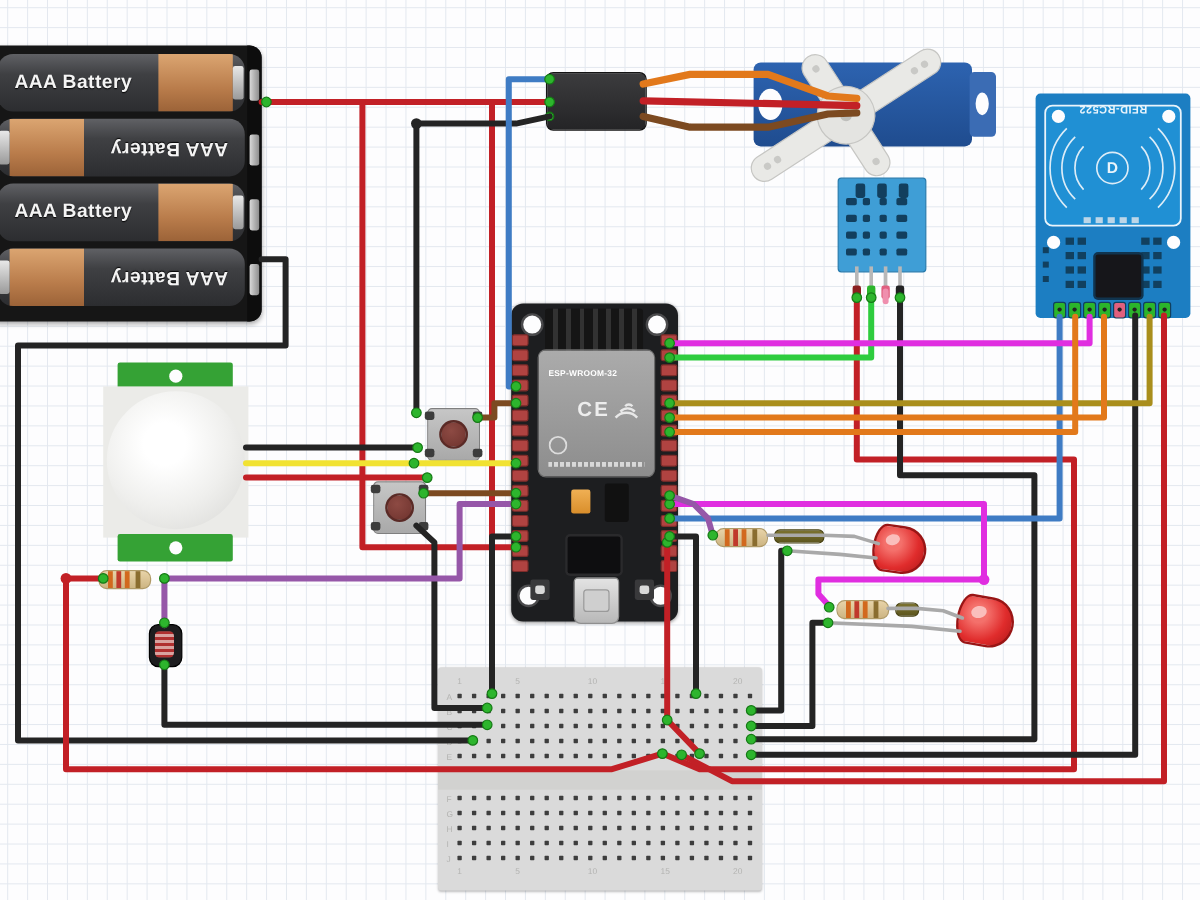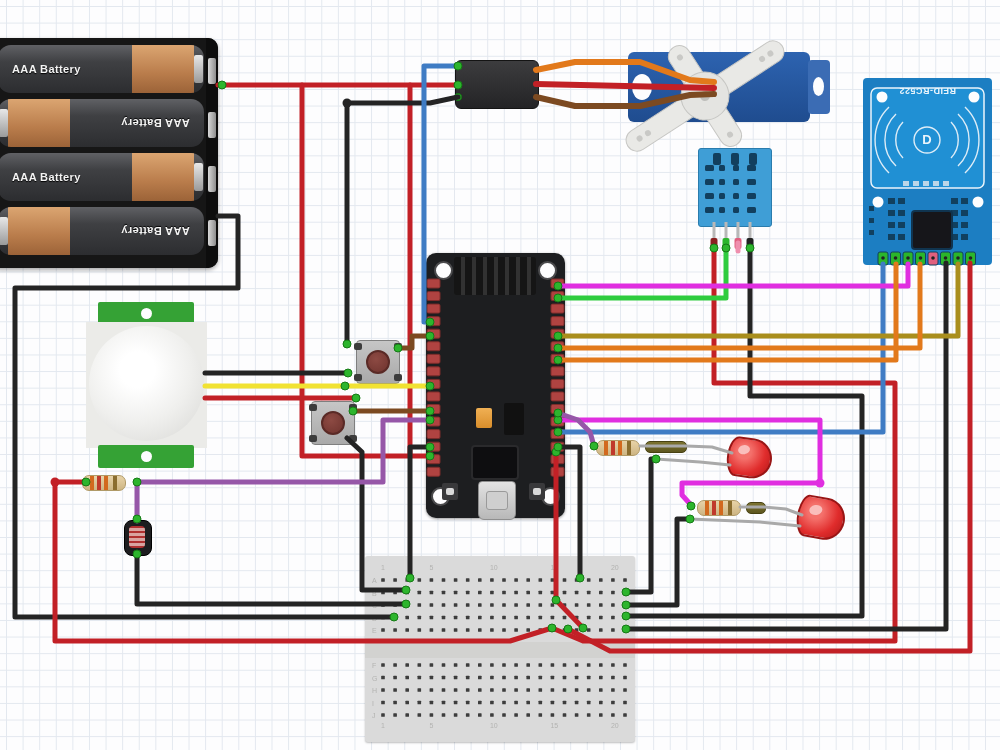--- a/index.html
+++ b/index.html
@@ -9,21 +9,21 @@
   .comp{position:absolute;}
   
   .battery{left:-10px;top:38px;width:228px;height:230px;background:#161616;border-radius:10px;box-shadow:0 2px 4px rgba(0,0,0,.35);}
   .battery .contacts{position:absolute;right:0;top:0;width:12px;height:100%;background:#0d0d0d;border-radius:0 10px 10px 0;}
   .spring{position:absolute;right:2px;width:8px;height:26px;background:linear-gradient(90deg,#d8d8d8,#8d8d8d);border-radius:2px;}
   .cell{position:absolute;left:8px;width:206px;height:48px;border-radius:13px;background:linear-gradient(#606165,#3f4043 35%,#2c2d30);overflow:hidden;}
   .cell .copper{position:absolute;top:0;height:100%;width:62px;background:linear-gradient(#dba571,#b97c4b 60%,#9c6338);}
   .cell .tip{position:absolute;top:10px;width:9px;height:28px;background:linear-gradient(#e8e8e8,#9a9a9a);border-radius:2px;}
   .cell:not(.flipped) .copper{right:10px;} .cell:not(.flipped) .tip{right:1px;}
   .cell.flipped .copper{left:10px;} .cell.flipped .tip{left:1px;}
-  .cell-label{position:absolute;top:50%;transform:translateY(-50%);color:#f4f4f4;font-size:11px;font-weight:bold;letter-spacing:.4px;text-shadow:0 1px 1px #000;text-align:right;}
+  .cell-label{position:absolute;top:50%;transform:translateY(-50%);color:#f4f4f4;font-size:16px;font-weight:bold;letter-spacing:.4px;text-shadow:0 1px 1px #000;text-align:right;}
   .cell:not(.flipped) .cell-label{left:14px;}
   .cell.flipped .cell-label{right:14px;transform:translateY(-50%) rotate(180deg);}
   
   .servo-body{left:628px;top:52px;width:182px;height:70px;background:linear-gradient(#2d63b0,#1f4c8f);border-radius:6px;}
   .servo-tab{position:absolute;right:-20px;top:8px;width:22px;height:54px;background:#3b6cb4;border-radius:4px;}
   .servo-tab .hole{position:absolute;left:5px;top:17px;width:11px;height:19px;background:#fdfdfe;border-radius:50%;}
   .servo-notch{position:absolute;left:4px;top:22px;width:20px;height:26px;background:#fdfdfe;border-radius:50%;}
   .servo-horn{left:613px;top:8px;width:190px;height:185px;}
   
   .plug{left:455px;top:60px;width:82px;height:47px;background:linear-gradient(#3c3c3e,#242426);border-radius:6px;border:1px solid #141414;}
@@ -187,20 +187,33 @@
     <div class="slot" style="left:32px;top:4px;width:8px;height:12px"></div>
     <div class="slot" style="left:50px;top:4px;width:8px;height:12px"></div>
   </div>
 
   <div class="comp esp">
     <div class="hole" style="left:8px;top:8px"></div>
     <div class="hole" style="right:8px;top:8px"></div>
     <div class="hole" style="left:5px;bottom:12px"></div>
     <div class="hole" style="right:5px;bottom:12px"></div>
     <div class="antenna"></div>
+    <div class="shield">
+      <span class="brand">ESP-WROOM-32</span>
+      <span class="ce">CE</span>
+      <svg width="30" height="26" style="position:absolute;right:8px;top:38px">
+        <g stroke="#e8e8e8" stroke-width="2" fill="none">
+          <path d="M6 18 a12 12 0 0 1 18 0 M10 13 a8 8 0 0 1 12 0 M14 8.5 a4 4 0 0 1 6 0"></path>
+        </g>
+      </svg>
+      <svg width="16" height="16" style="position:absolute;left:8px;bottom:18px">
+        <circle cx="8" cy="8" r="7" stroke="#dcdcdc" fill="none" stroke-width="1.5"></circle>
+      </svg>
+      <div class="dots-line"></div>
+    </div>
     <div class="cap"></div>
     <div class="ic1"></div>
     <div class="ic2"></div>
     <div class="mini-btn" style="left:16px;bottom:18px"></div>
     <div class="mini-btn" style="right:20px;bottom:18px"></div>
     <div class="usb"></div>
   </div>
 
   <div class="comp pir">
     <div class="strip" style="top:0">

